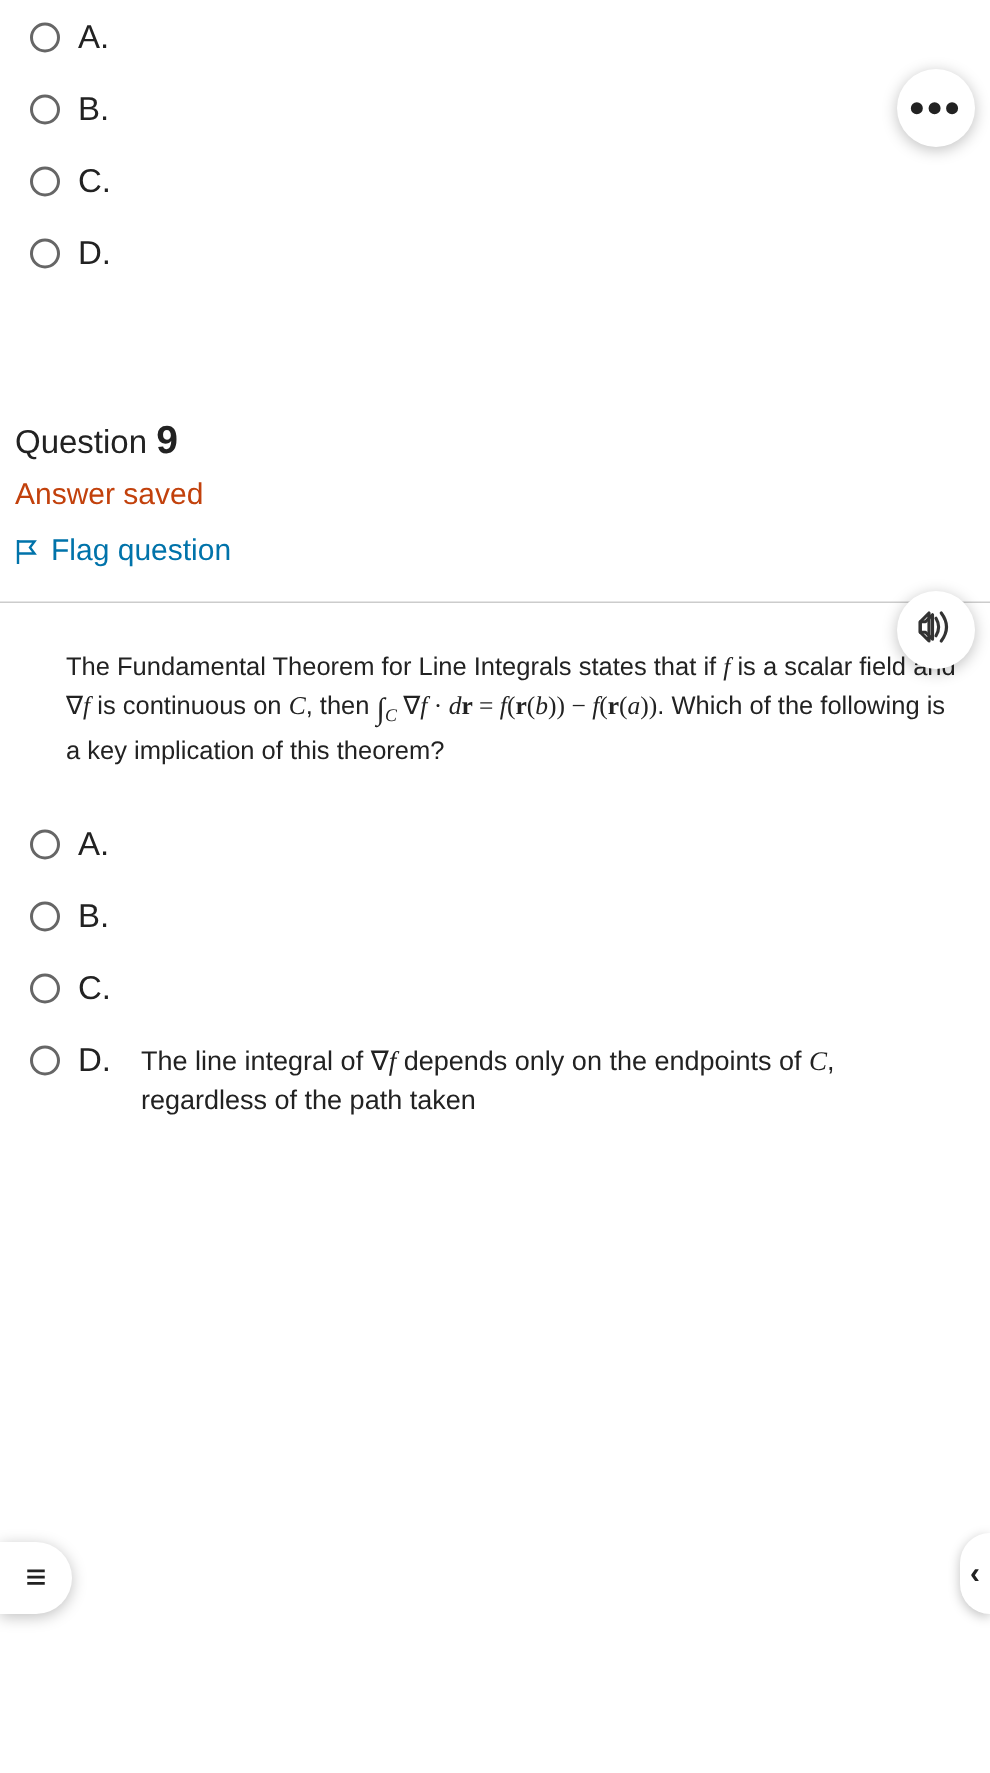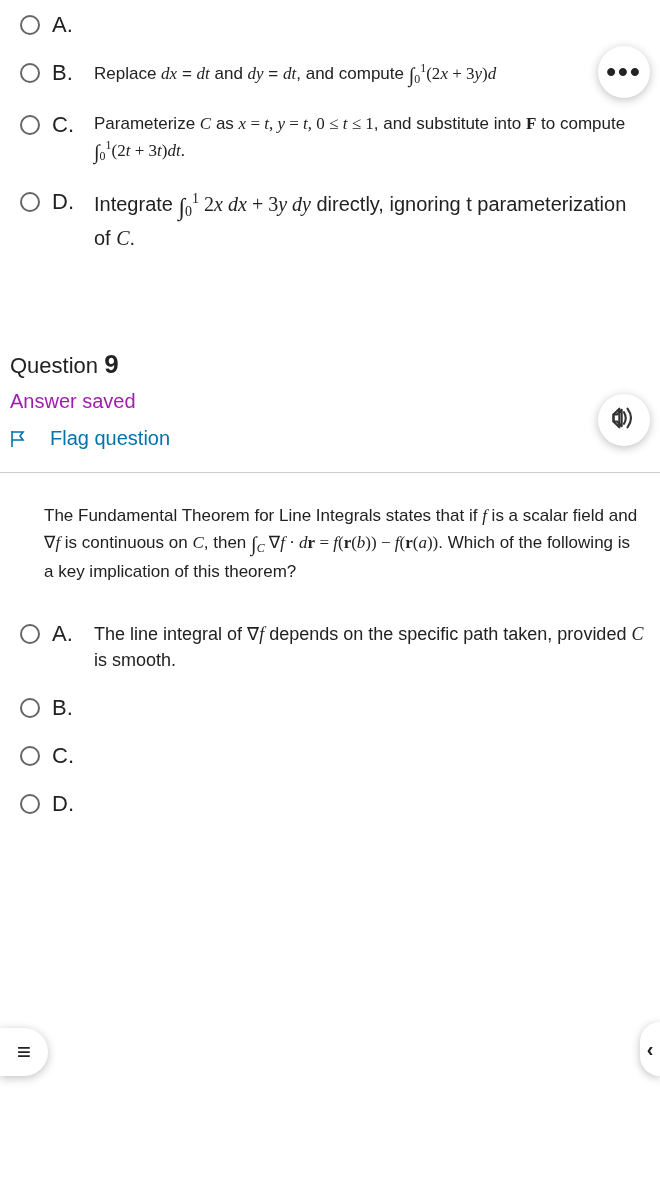--- a/index.html
+++ b/index.html
@@ -43,22 +43,22 @@
     padding-top: 2px;
   }
   .option-text.small { font-size: 17px; }
   .option-text.large { font-size: 21px; }
 
   .q-header {
     padding: 26px 22px 4px 10px;
   }
   .q-title { font-size: 22px; margin-bottom: 10px; }
   .q-title b { font-size: 26px; }
-  .q-status { font-size: 20px; margin-bottom: 14px; color:#a21caf; }
-  .flag-row { display: flex; align-items: center; gap: 24px; font-size: 20px; color: #0073aa; cursor: pointer; }
+  .q-status { font-size: 20px; margin-bottom: 14px; color:#c2410c; }
+  .flag-row { display: flex; align-items: center; gap: 8px; font-size: 20px; color: #0073aa; cursor: pointer; }
   .flag-icon {
     width: 16px; height: 18px;
     display: inline-block;
   }
 
   .divider { border-top: 1px solid #ccc; margin: 18px 0 0 0; }
 
   .question-body {
     margin: 30px 18px 24px 44px;
     font-size: 17px;
@@ -119,37 +119,34 @@
     <div class="radio"></div>
     <span class="option-letter">A.</span>
   </div>
 </div>
 
 <div class="option-row">
   <div class="radio-wrap">
     <div class="radio"></div>
     <span class="option-letter">B.</span>
   </div>
-  <div class="option-text small">Replace <span class="math ital">dx</span> = <span class="math ital">dt</span> and <span class="math ital">dy</span> = <span class="math ital">dt</span>, and compute <span class="math"><span class="int">∫</span><sub>0</sub><sup>1</sup>(2<i>x</i> + 3<i>y</i>)<i>d</i></span></div>
 </div>
 
 <div class="option-row">
   <div class="radio-wrap">
     <div class="radio"></div>
     <span class="option-letter">C.</span>
   </div>
-  <div class="option-text small">Parameterize <span class="math ital">C</span> as <span class="math"><i>x</i> = <i>t</i>, <i>y</i> = <i>t</i>, 0 ≤ <i>t</i> ≤ 1</span>, and substitute into <span class="math bold">F</span> to compute <span class="math"><span class="int">∫</span><sub>0</sub><sup>1</sup>(2<i>t</i> + 3<i>t</i>)<i>dt</i>.</span></div>
 </div>
 
 <div class="option-row">
   <div class="radio-wrap">
     <div class="radio"></div>
     <span class="option-letter">D.</span>
   </div>
-  <div class="option-text" style="font-size:20px">Integrate <span class="math"><span class="int">∫</span><sub>0</sub><sup>1</sup> 2<i>x</i> <i>dx</i> + 3<i>y</i> <i>dy</i></span> directly, ignoring t parameterization of <span class="math ital">C</span>.</div>
 </div>
 
 <div style="height:60px"></div>
 
 <div class="q-header">
   <div class="q-title">
     <span>Question </span><b>9</b>
   </div>
   <div class="q-status">Answer saved</div>
   <div class="flag-row">
@@ -164,21 +161,20 @@
 
 <div class="divider"></div>
 
 <div class="question-body">The Fundamental Theorem for Line Integrals states that if <span class="math ital">f</span> is a scalar field and <span class="math">∇<i>f</i></span> is continuous on <span class="math ital">C</span>, then <span class="math"><span class="int">∫</span><sub class="ital">C</sub> ∇<i>f</i> · <i>d</i><b>r</b> = <i>f</i>(<b>r</b>(<i>b</i>)) − <i>f</i>(<b>r</b>(<i>a</i>))</span>. Which of the following is a key implication of this theorem?</div>
 
 <div class="option-row">
   <div class="radio-wrap">
     <div class="radio"></div>
     <span class="option-letter">A.</span>
   </div>
-  <div class="option-text">The line integral of <span class="math">∇<i>f</i></span> depends on the specific path taken, provided <span class="math ital">C</span> is smooth.</div>
 </div>
 
 <div class="option-row">
   <div class="radio-wrap">
     <div class="radio"></div>
     <span class="option-letter">B.</span>
   </div>
 </div>
 
 <div class="option-row">
@@ -186,20 +182,21 @@
     <div class="radio"></div>
     <span class="option-letter">C.</span>
   </div>
 </div>
 
 <div class="option-row">
   <div class="radio-wrap">
     <div class="radio"></div>
     <span class="option-letter">D.</span>
   </div>
+  <div class="option-text">The line integral of <span class="math">∇<i>f</i></span> depends only on the endpoints of <span class="math ital">C</span>, regardless of the path taken</div>
 </div>
 
 <div class="fab fab-more">
   <span>•••</span>
 </div>
 <div class="fab fab-sound">
   <span>
     <svg viewBox="0 0 24 24">
             <path d="M9 4 L13 4 Q13 4 13 4 L13 20 L9 20 Q7 18 5 16 L3 16 L3 8 L5 8 Q7 6 9 4 Z" fill="none"></path>
             <path d="M8 4 L8 20 L3 15 L3 9 Z M12 7 Q15 12 12 17 M15 4 Q21 12 15 20" fill="none" stroke="#333" stroke-width="1.8" stroke-linecap="round" stroke-linejoin="round"></path>

